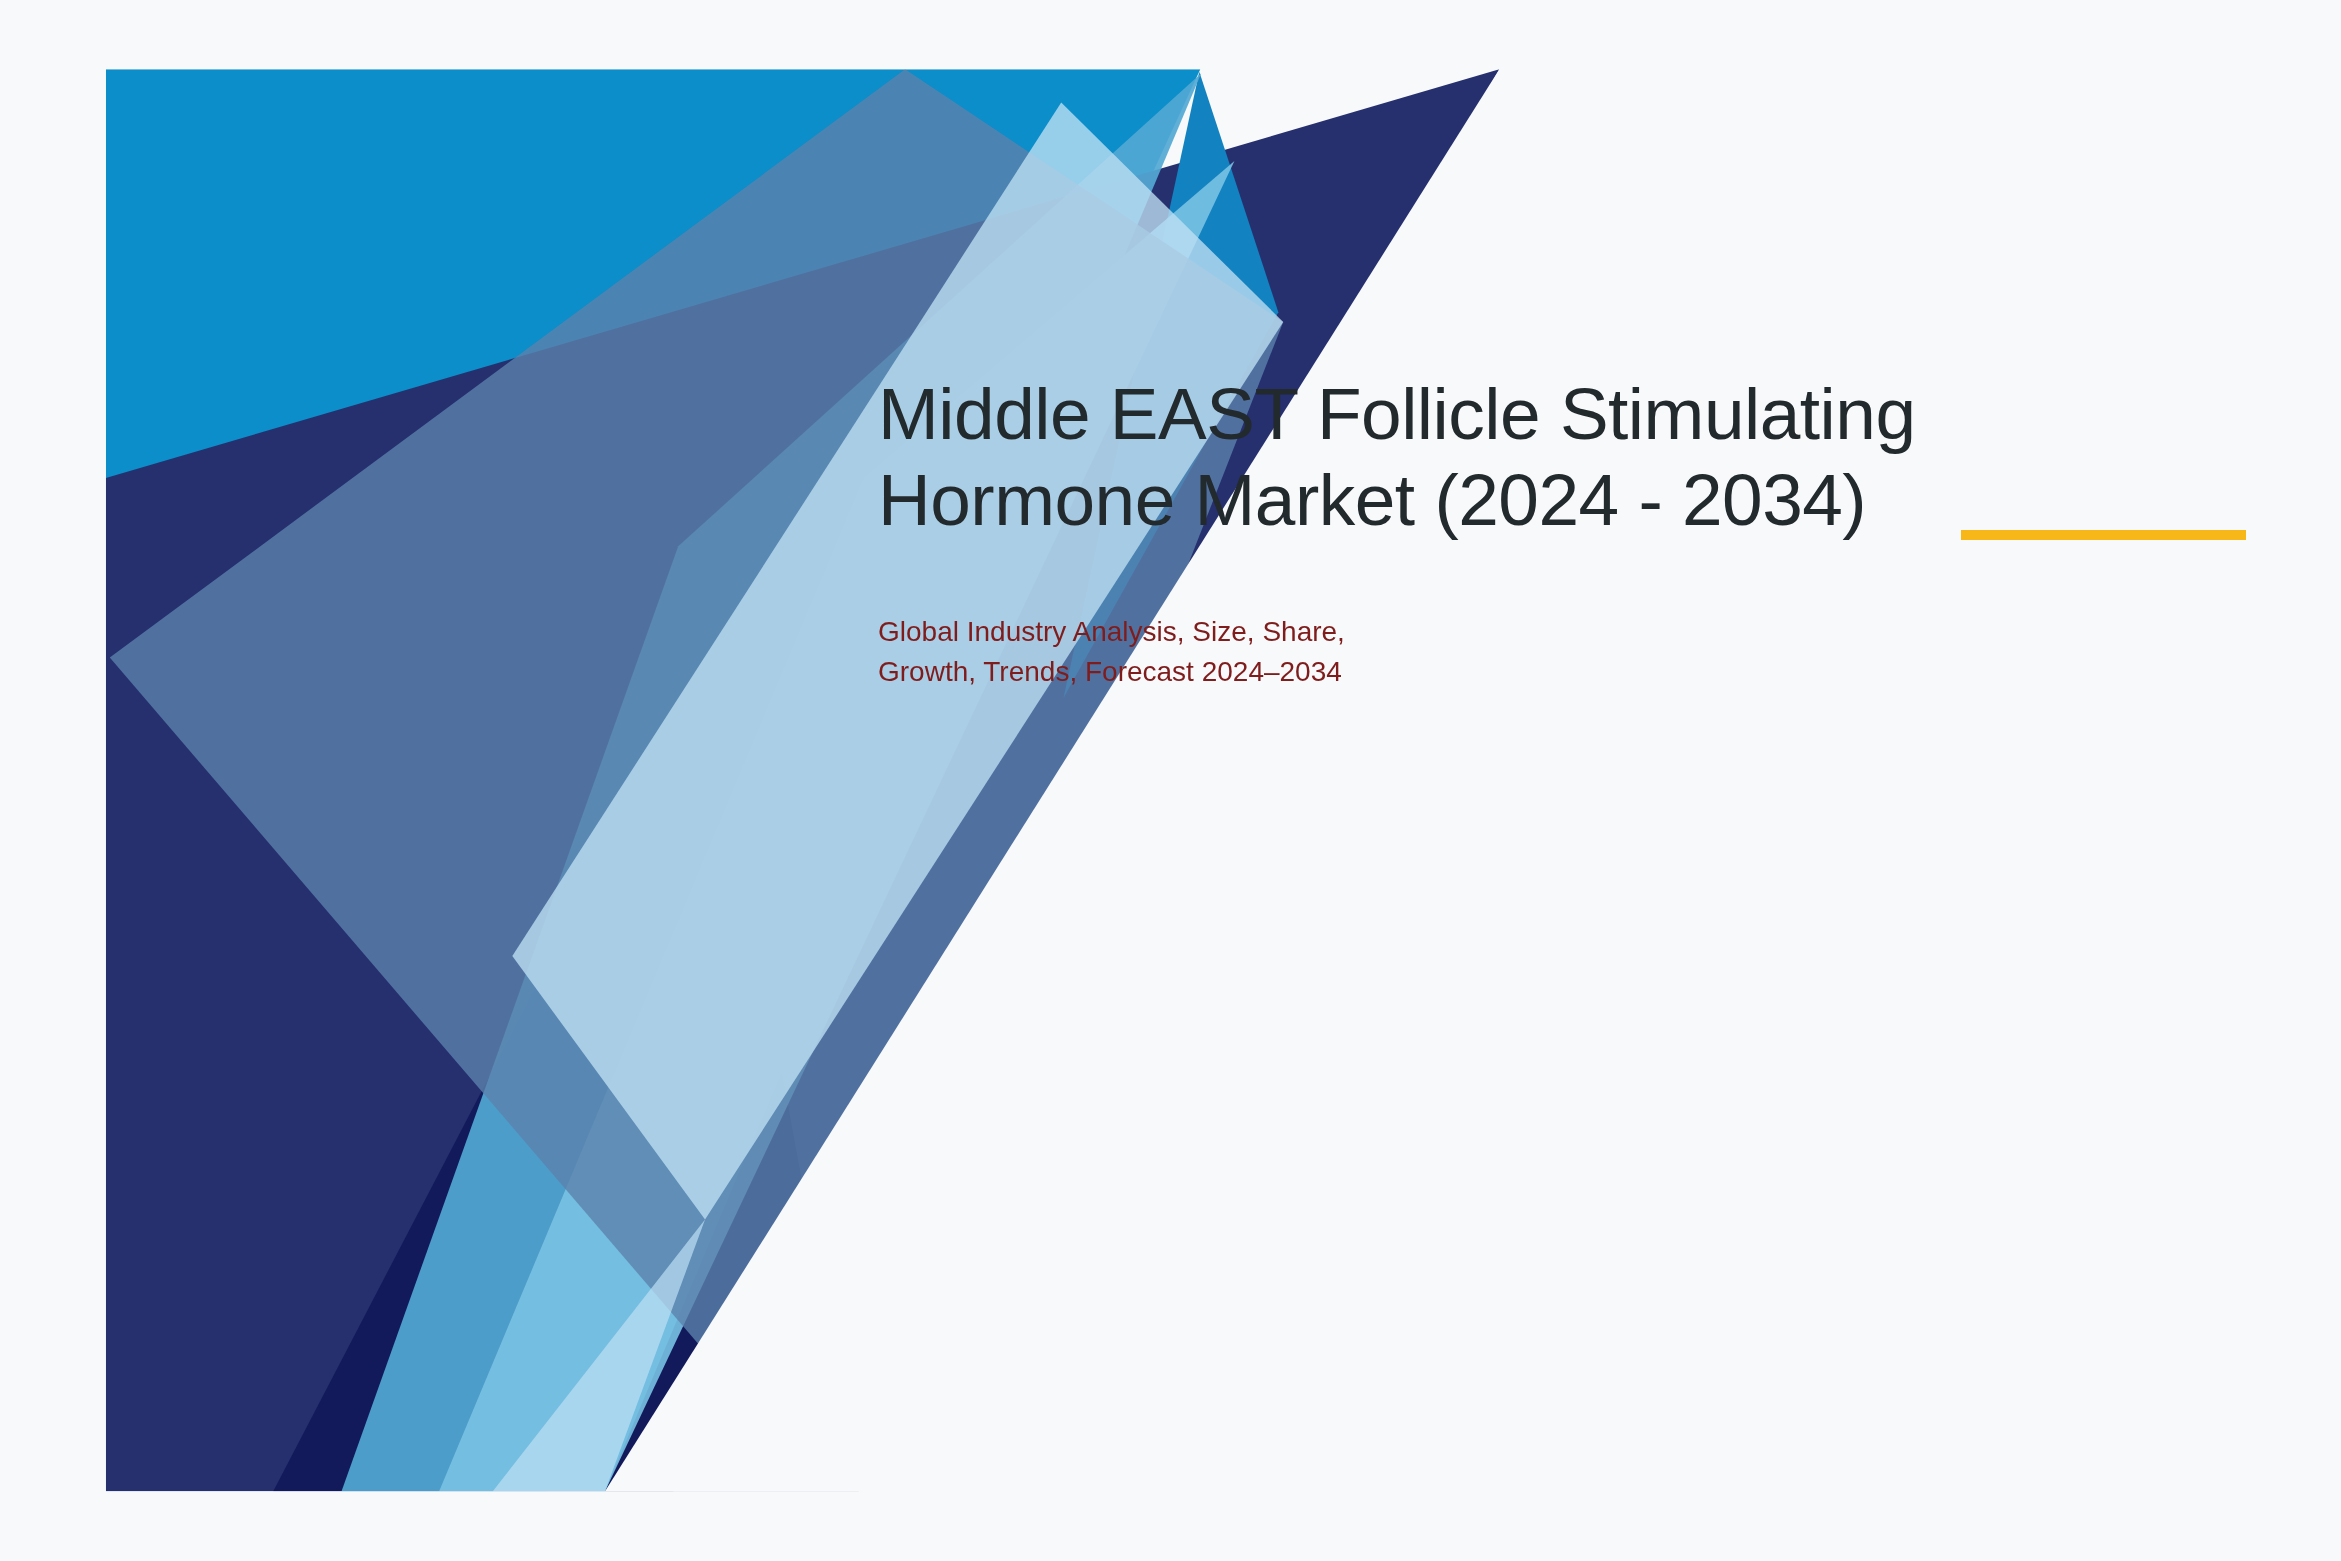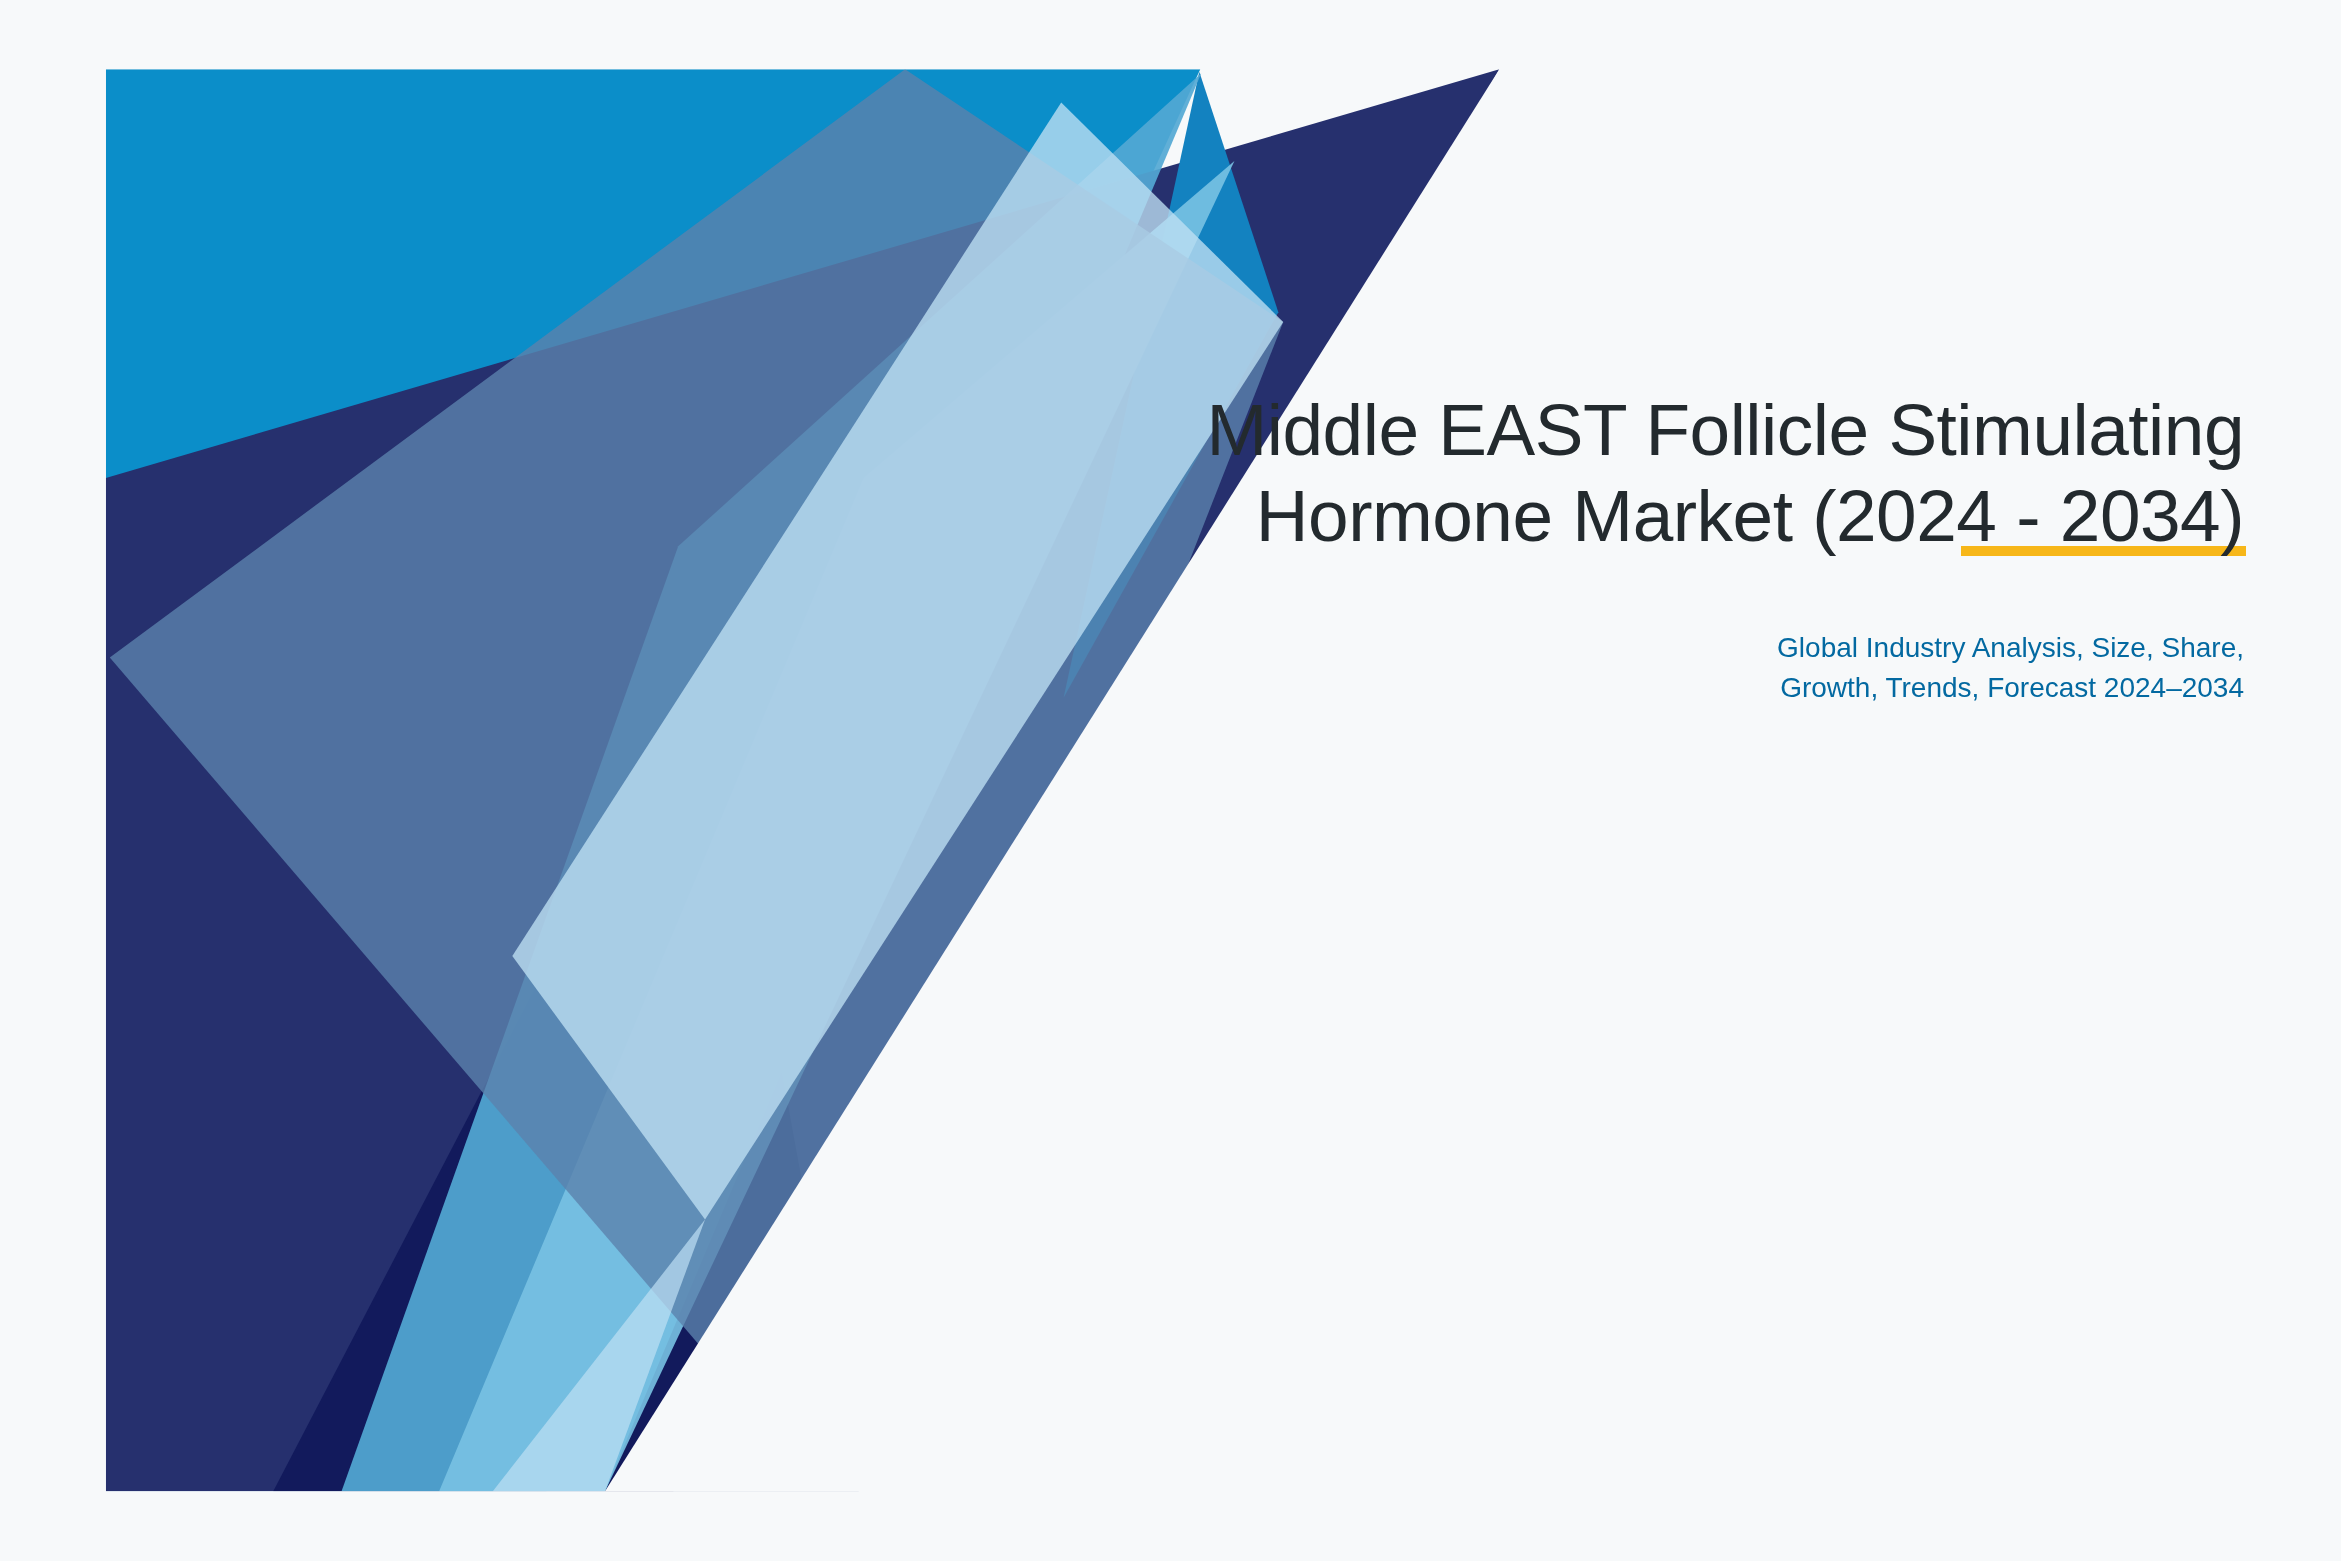--- a/index.html
+++ b/index.html
@@ -19,23 +19,23 @@
     position: absolute;
     left: 0;
     top: 0;
     width: 2342px;
     height: 1561px;
     display: block;
   }
   #text-block {
     position: absolute;
     left: 878px;
-    top: 387px;
+    top: 371px;
     width: 1366px;
-    text-align: right;
+    text-align: left;
   }
   #title-wrap {
     position: relative;
     display: block;
   }
   #accent-bar {
     position: absolute;
     left: 1083px;
     top: 159px;
     width: 285px;
@@ -53,21 +53,21 @@
     letter-spacing: -0.5px;
     color: #232a2e;
     white-space: pre-line;
   }
   #page-subtitle {
     margin: 0;
     padding-top: 69px;
     font-size: 28px;
     font-weight: 400;
     line-height: 1.42;
-    color: #0369a1;
+    color: #7f1d1d;
     white-space: pre-line;
   }
 </style>
 </head>
 <body>
 
 <div id="page">
 
   <svg id="artwork" viewBox="0 0 4800 3200" preserveAspectRatio="none">
 

